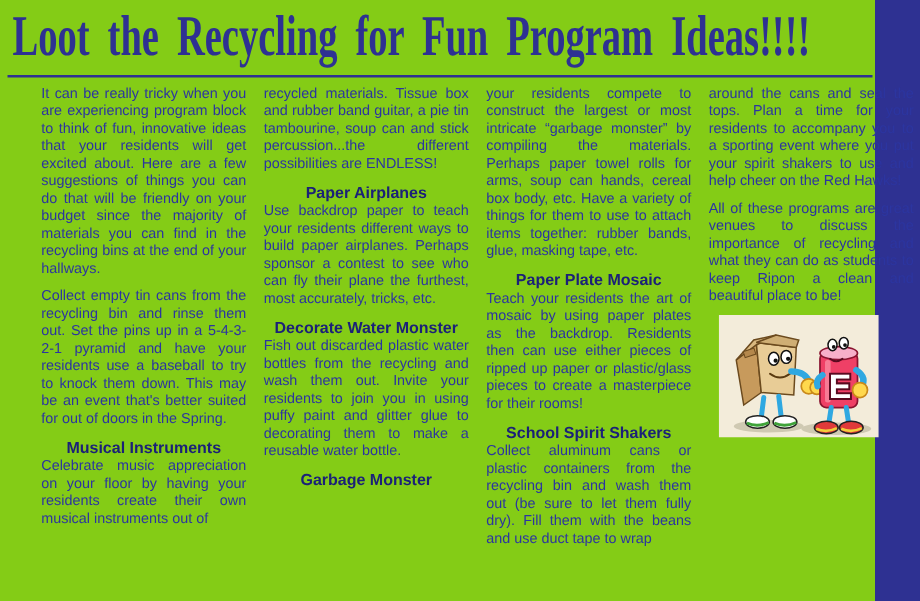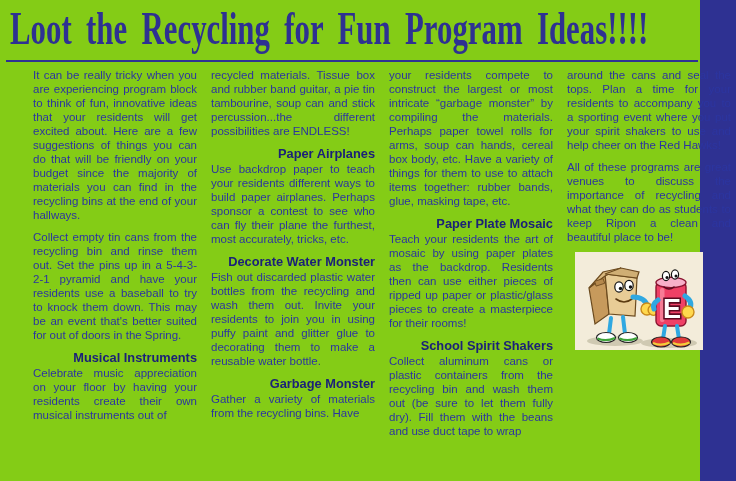--- a/index.html
+++ b/index.html
@@ -8,21 +8,21 @@
   .page-title{position:absolute;left:10px;top:4px;white-space:nowrap;
         font-family:"Liberation Serif",serif;font-weight:bold;font-size:46px;line-height:50px;
         color:#2E3192;transform:scaleX(0.67);transform-origin:left top;word-spacing:10px;}
   .title-rule{position:absolute;left:6px;top:60px;width:692px;height:2px;background:#2E3192;}
   .accent-bar{position:absolute;left:700px;top:0;width:36px;height:481px;background:#2E3192;}
   .columns{position:absolute;left:13px;top:68px;width:686px;display:flex;gap:14px;margin-left:20px;}
   .col{flex:0 0 164px;width:164px;color:#2C35A0;font-size:11.5px;line-height:14px;
        text-align:justify;}
   .col p{margin:0 0 8px 0;}
   .col h3{margin:2px 0 1px 0;font-size:12.8px;line-height:15px;color:#1B2178;
-          text-align:right;font-weight:bold;}
+          text-align:center;font-weight:bold;}
   .mascot-box{margin:2px 0 0 8px;width:128px;height:98px;}
   .logo-box{margin:6px 0 0 0;width:162px;height:92px;}
   svg text{font-family:"Liberation Sans",sans-serif;}
 </style>
 </head>
 <body>
 
 <div class="page">
 
   <div class="page-title">Loot the Recycling for Fun Program Ideas!!!!</div>
@@ -38,21 +38,20 @@
       <p>Celebrate music appreciation on your floor by having your residents create their own musical instruments out of</p>
     </div>
 
     <div class="col">
       <p>recycled materials.  Tissue box and rubber band guitar, a pie tin tambourine, soup can and stick percussion...the different possibilities are ENDLESS!</p>
       <h3>Paper Airplanes</h3>
       <p>Use backdrop paper to teach your residents different ways to build paper airplanes.  Perhaps sponsor a contest to see who can fly their plane the furthest, most accurately, tricks, etc.</p>
       <h3>Decorate Water Monster</h3>
       <p>Fish out discarded plastic water bottles from the recycling and wash them out.  Invite your residents to join you in using puffy paint and glitter glue to decorating them to make a reusable water bottle.</p>
       <h3>Garbage Monster</h3>
-      <p>Gather a variety of materials from the recycling bins.  Have</p>
     </div>
 
     <div class="col">
       <p>your residents compete to construct the largest or most intricate “garbage monster” by compiling the materials.  Perhaps paper towel rolls for arms, soup can hands, cereal box body, etc.  Have a variety of things for them to use to attach items together: rubber bands, glue, masking tape, etc.</p>
       <h3>Paper Plate Mosaic</h3>
       <p>Teach your residents the art of mosaic by using paper plates as the backdrop.  Residents then can use either pieces of ripped up paper or plastic/glass pieces to create a masterpiece for their rooms!</p>
       <h3>School Spirit Shakers</h3>
       <p>Collect aluminum cans or plastic containers from the recycling bin and wash them out (be sure to let them fully dry). Fill them with the beans and use duct tape to wrap</p>
     </div>
 

